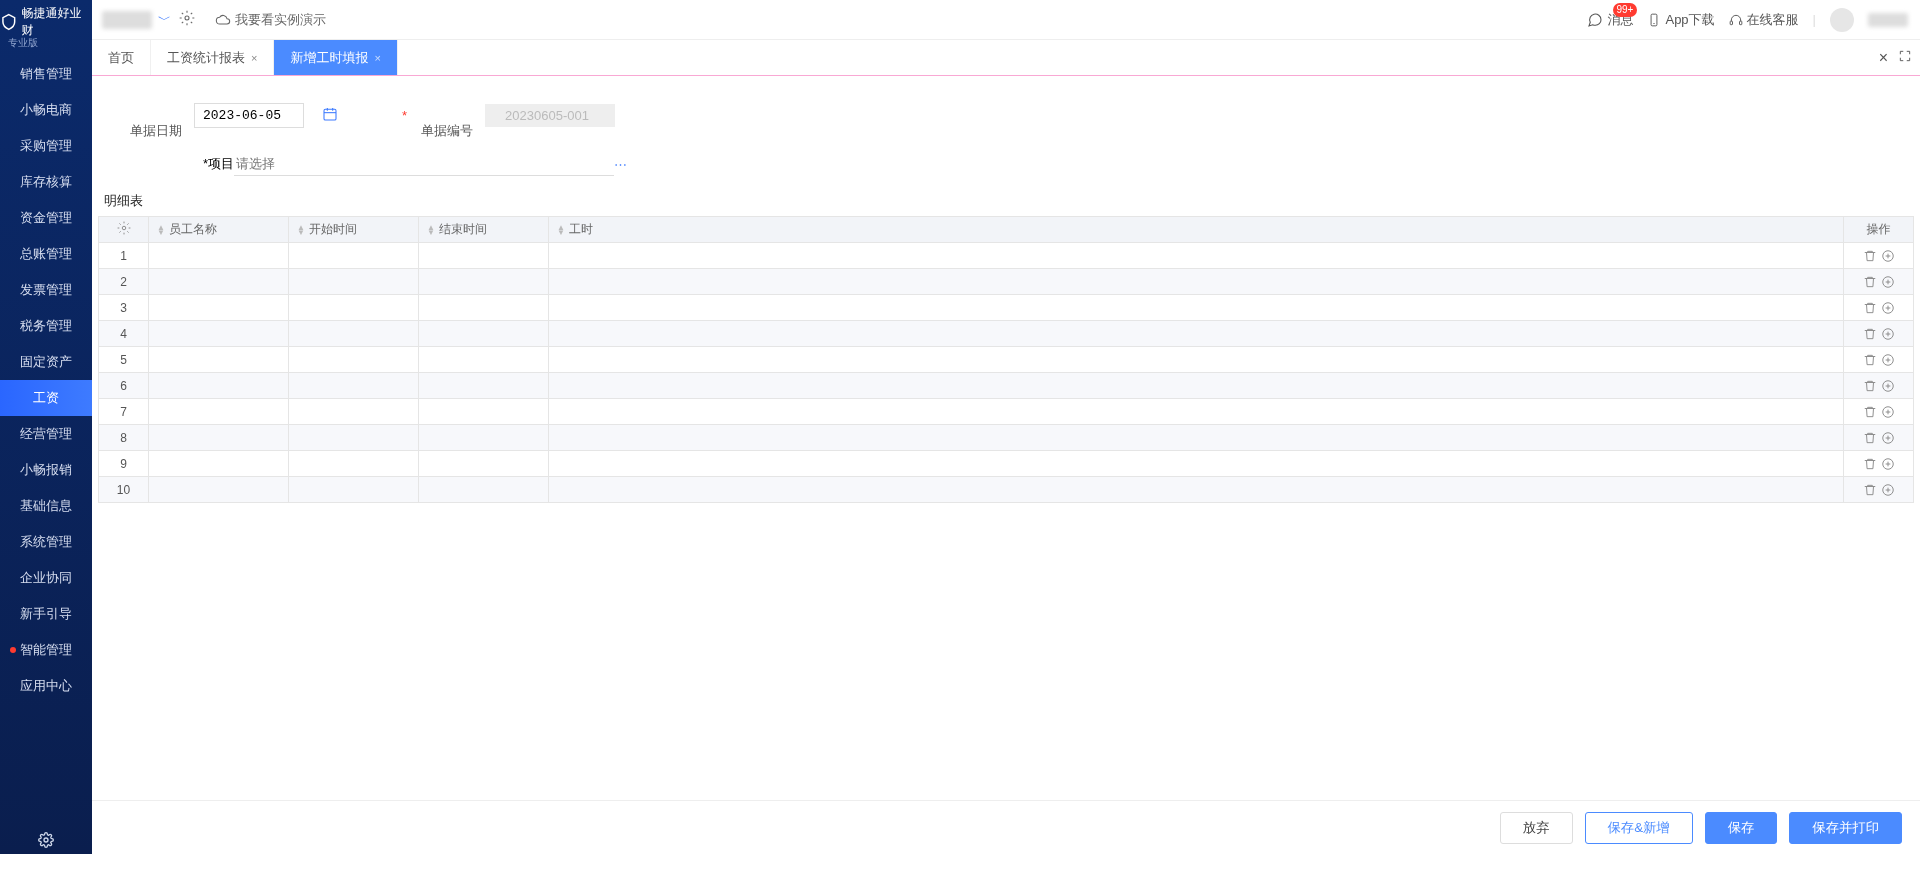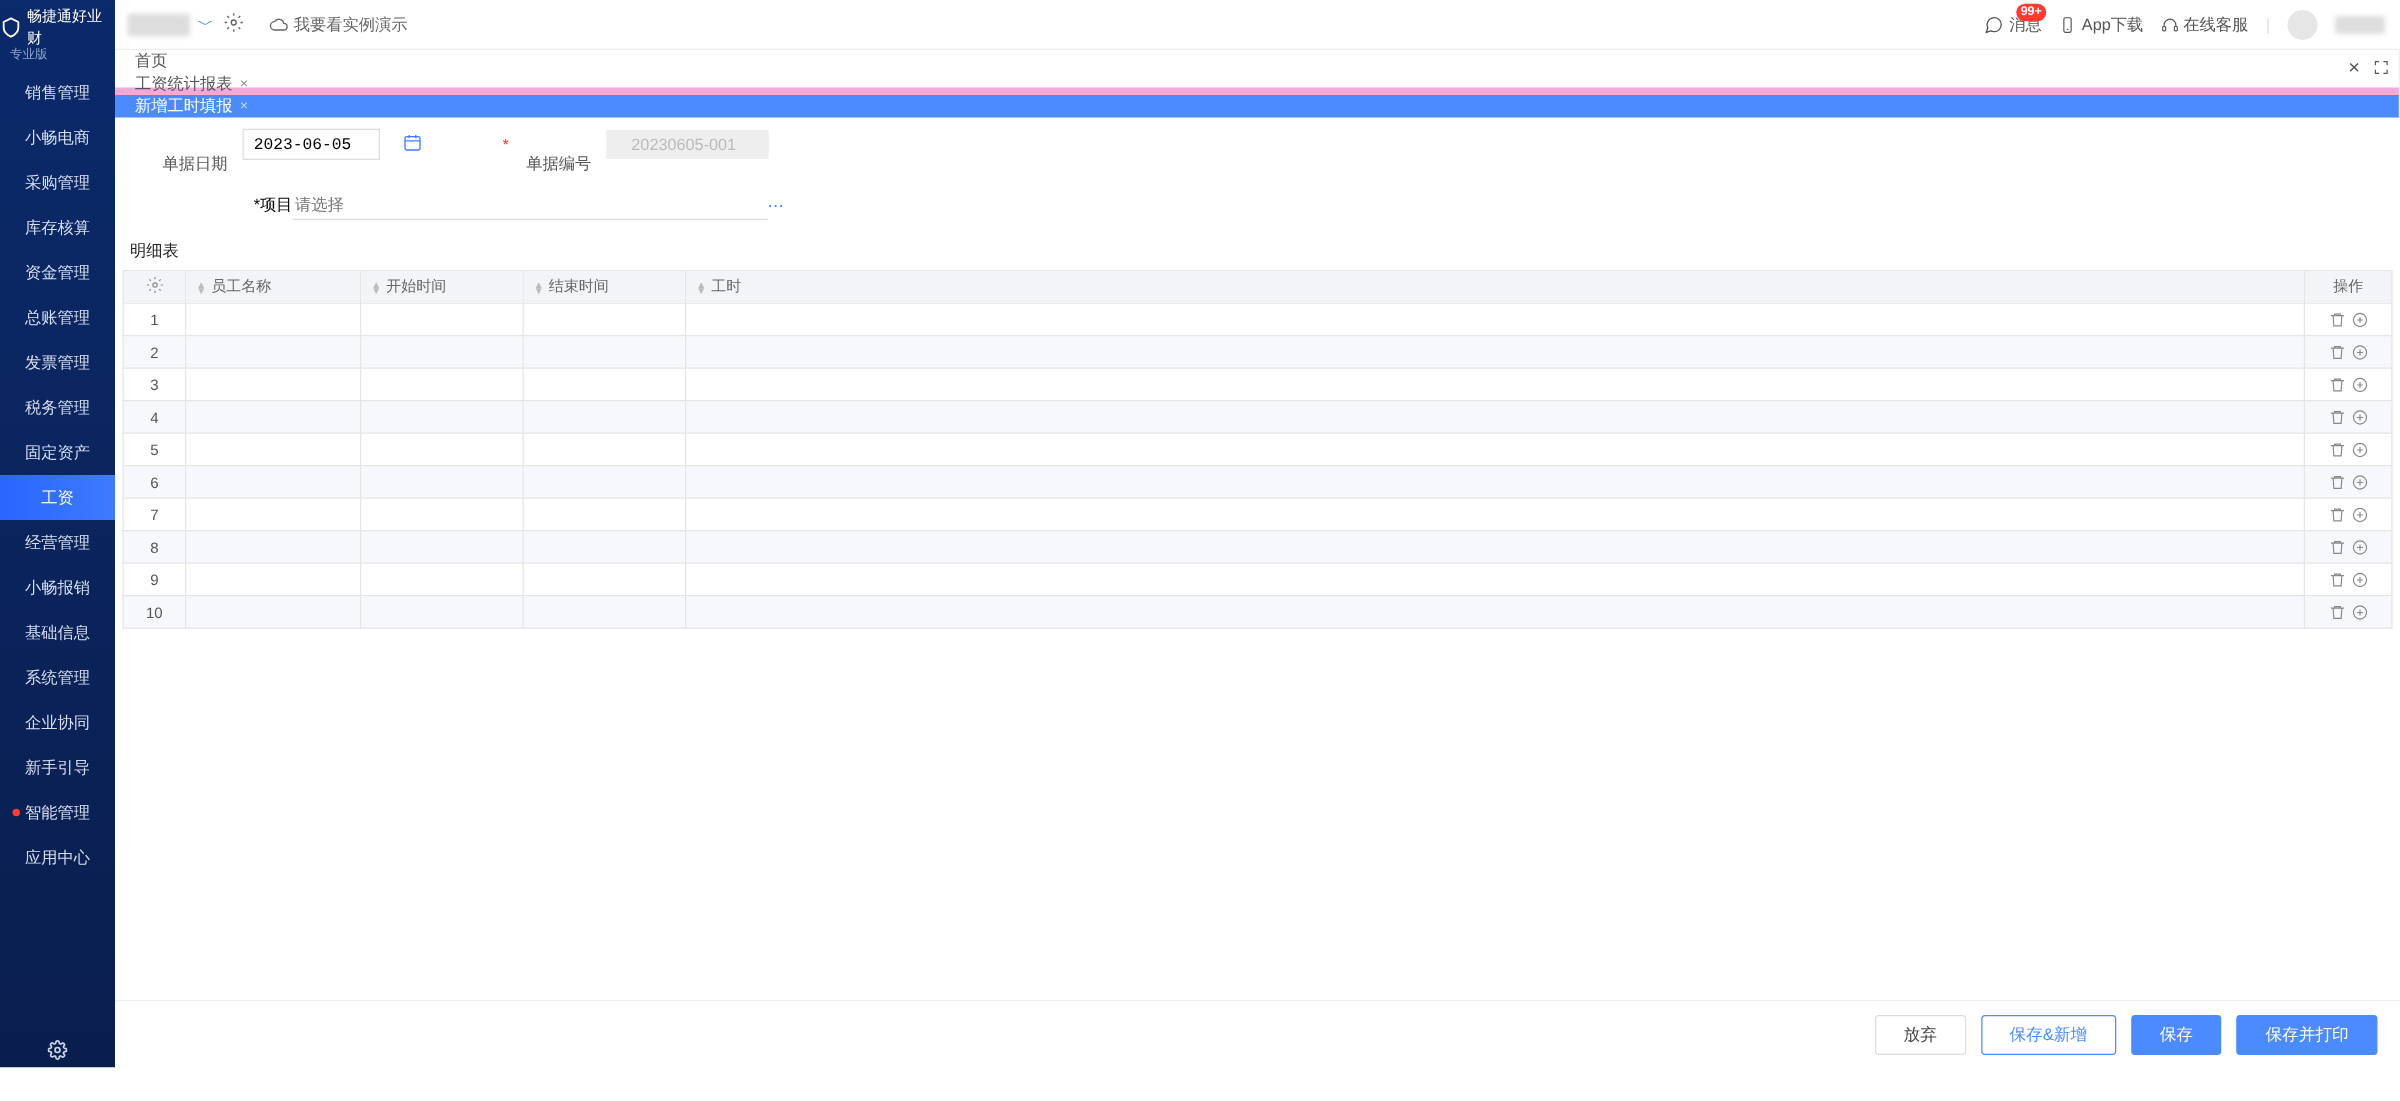--- a/index.html
+++ b/index.html
@@ -22,26 +22,26 @@
 
 .main { flex: 1; display: flex; flex-direction: column; min-width: 0; }
 .topbar { height: 40px; border-bottom: 1px solid #eee; display:flex; align-items:center; padding: 0 6px 0 10px; font-size: 13px; color:#333; gap: 8px; }
 .org-select { display:flex; align-items:center; gap:6px; color:#666; }
 .org-select .blur { width:50px; height:18px; background:#ddd; filter:blur(2px); border-radius:2px;}
 .topbar .chev { color:#3e7bff; }
 .topbar .gear { color:#666; }
 .demo-link { display:flex; align-items:center; gap:4px; color:#666; margin-left:12px; }
 .topbar-right { margin-left:auto; display:flex; align-items:center; gap:14px; color:#555; padding-right:6px;}
 .badge-wrap { position:relative; display:flex; align-items:center; gap:4px;}
-.badge { position:absolute; top:-8px; right:-4px; background:#ff3b30; color:#fff; font-size:10px; padding:0 4px; border-radius:8px; line-height:14px;font-weight:bold;}
+.badge { position:absolute; top:-8px; right:-4px; background:#ff3b30; color:#fff; font-size:10px; padding:0 4px; border-radius:8px; line-height:14px;}
 .avatar { width:24px; height:24px; background:#e6e6e6; border-radius:50%;}
 .avatar-name { width:40px; height:14px; background:#ddd; filter:blur(2px); border-radius:2px;}
 
 
-.tabs { height: 36px; display:flex; align-items:stretch; border-bottom:6px solid #f9a8d4; font-size:13px; position:relative;flex-direction:column;}
+.tabs { height: 36px; display:flex; align-items:stretch; border-bottom:1px solid #f9a8d4; font-size:13px; position:relative;}
 .tab { padding: 0 16px; display:flex; align-items:center; gap:6px; color:#555; cursor:pointer; border-right:1px solid #f0f0f0;}
 .tab.active { background:#4b8bff; color:#fff; }
 .tab .close { font-size:11px; opacity:.7;}
 .tabs .right-icons { position:absolute; right:4px; top:0; height:100%; display:flex; align-items:center; gap:10px; color:#555; padding-right:4px;}
 
 
 .formbar { padding: 14px 20px 6px 38px; font-size:13px; color:#333; display:flex; align-items:center; gap:12px; }
 .formbar .req { color:#ff3b30; margin-right:2px;}
 .formbar label { color:#555;margin-top:32px; }
 .date-input { border:1px solid #ddd; padding:4px 8px; width:110px; font-size:13px;font-family:Liberation Mono, monospace; }

